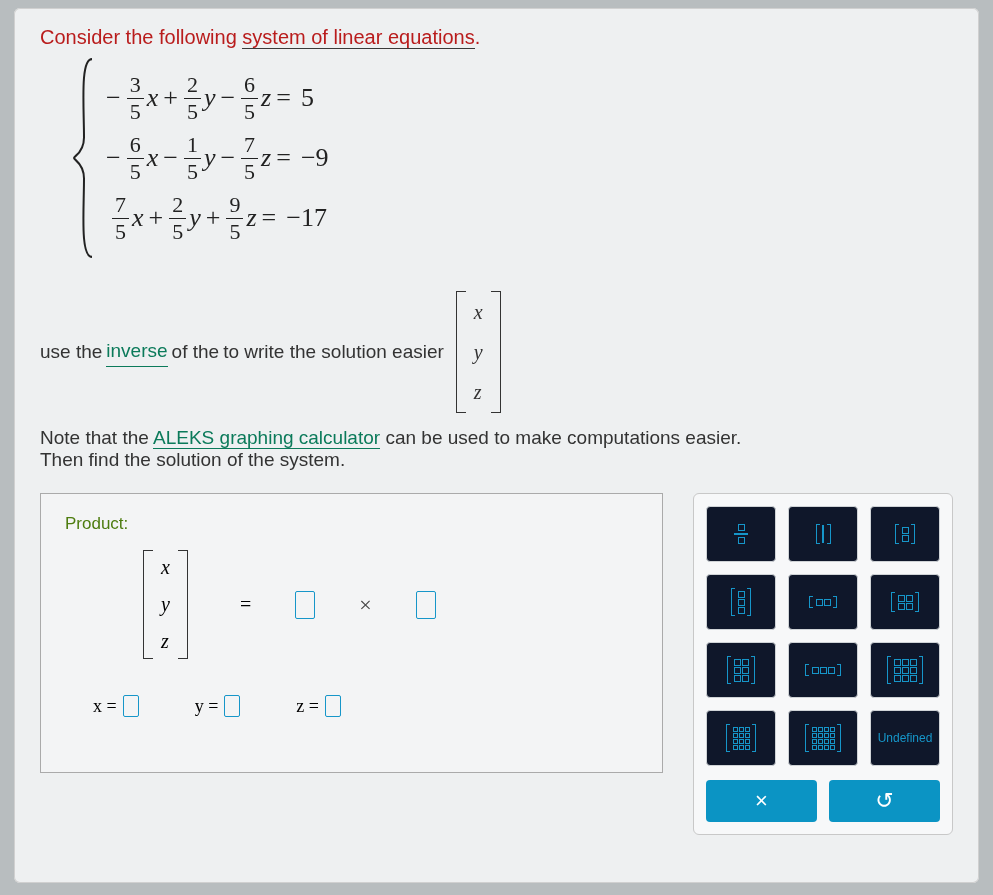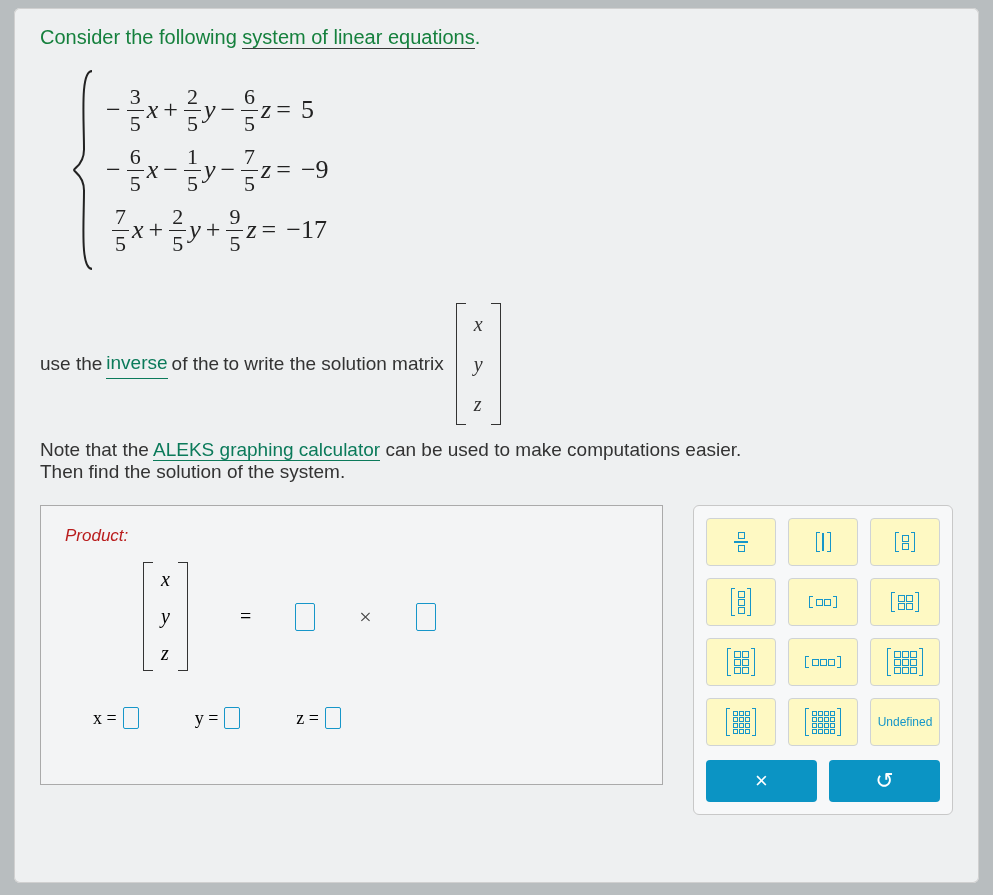--- a/index.html
+++ b/index.html
@@ -16,22 +16,22 @@
     background: #eef0f1;
     margin: 8px 14px;
     border-radius: 6px;
     padding: 18px 26px 26px 26px;
     height: 875px;
     position: relative;
     box-shadow: inset 0 0 0 1px #d0d0d0;
   }
   .heading {
     font-size: 20px;
-    color: #15803d;
-    margin-bottom: 18px;
+    color: #b91c1c;
+    margin-bottom: 6px;
   }
   .heading .u { border-bottom: 1px solid #3a3a3a; }
   .link { color: #0b7a5a; border-bottom: 1px solid #0b7a5a; text-align: right; }
   .eq-block {
     display: flex;
     align-items: stretch;
     margin-left: 30px;
     margin-bottom: 30px;
   }
   .brace {
@@ -98,21 +98,21 @@
 
   .answer-row { display: flex; gap: 30px; align-items: flex-start; }
   .answer-box {
     flex: 1;
     border: 1px solid #aaa;
     background: #f3f4f5;
     padding: 20px 24px 18px 24px;
     min-height: 280px;
     position: relative;
   }
-  .sec-label { font-size: 17px; color: #b91c1c; margin-bottom: 16px; font-style: italic; }
+  .sec-label { font-size: 17px; color: #4d7c0f; margin-bottom: 16px; }
   .product-line {
     display: flex;
     align-items: center;
     justify-content: flex-start;
     gap: 44px;
     padding-left: 70px;
     margin-bottom: 36px;
     font-family: 'Times New Roman', serif;
     font-size: 20px;
   }
@@ -142,23 +142,23 @@
     border-radius: 6px;
     padding: 12px;
   }
   .pal-grid {
     display: grid;
     grid-template-columns: repeat(3, 1fr);
     gap: 12px;
     margin-bottom: 14px;
   }
   .pal-btn {
-    height: 48px;
+    height: 56px;
     border: 1px solid #cfd3d6;
-    background: #fef9c3;
+    background: #0f172a;
     border-radius: 4px;
     display: flex;
     align-items: center;
     justify-content: center;
     cursor: pointer;
     color: #1696c9;
     font-size: 14px;
   }
   .pal-btn.undef { color: #1696c9; font-size: 12px; font-family: Arial; }
   .pal-actions { display: flex; gap: 12px; }
@@ -265,21 +265,21 @@
         <span class="op">=</span>
         <span class="rhs">−17</span>
       </div>
     </div>
   </div>
 
   <div class="instr">
     <span>use the </span>
     <span class="link">inverse</span>
     <span> of the </span>
-    <span> to write the solution matrix </span>
+    <span> to write the solution easier </span>
     <span class="col-matrix">
       <span class="br-l"></span>
       <span class="items">
         <span>x</span>
         <span>y</span>
         <span>z</span>
       </span>
       <span class="br-r"></span>
     </span>
   </div>

